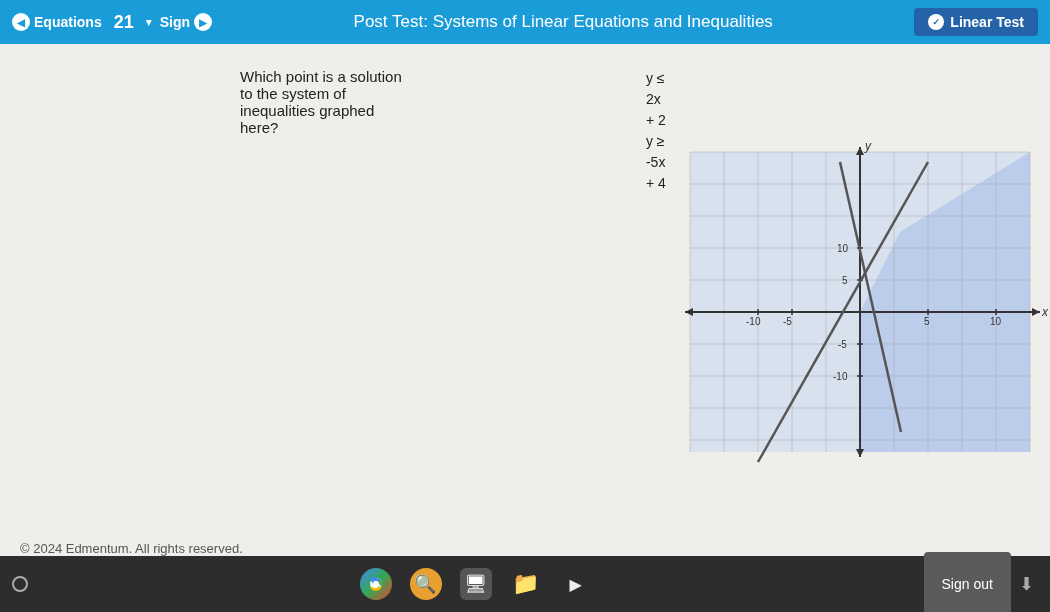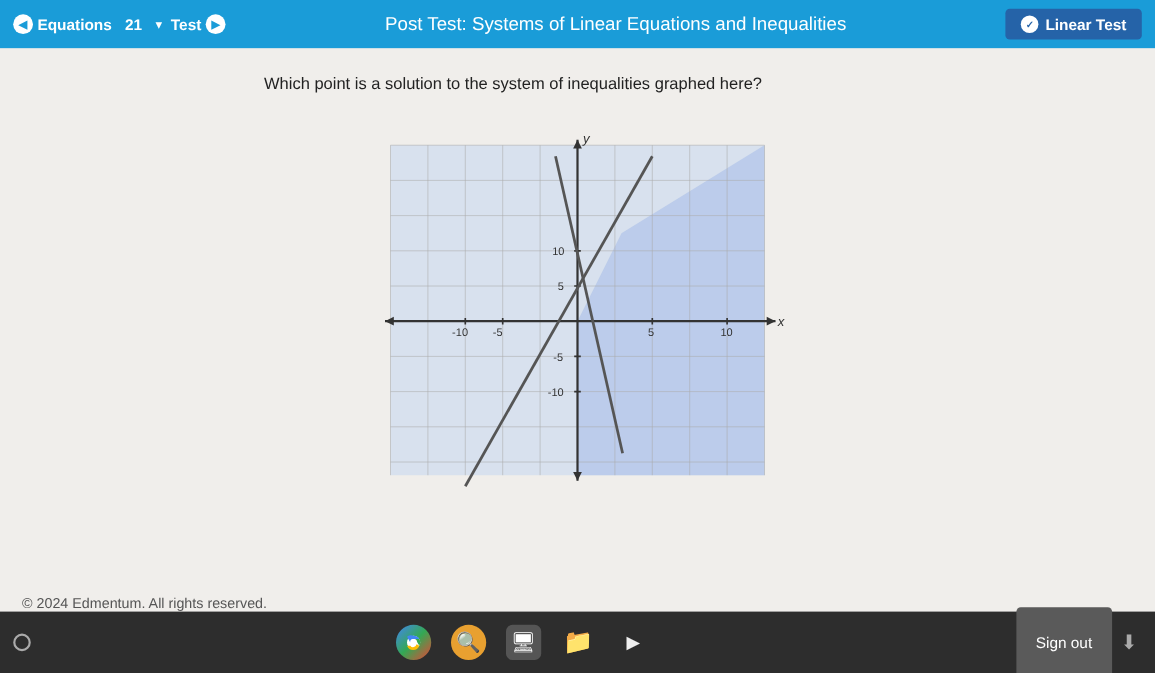--- a/index.html
+++ b/index.html
@@ -40,21 +40,21 @@
       background: white;
       display: flex;
       align-items: center;
       justify-content: center;
       font-size: 10px;
     }
     .nav-circle.prev { color: #1a9cd8; }
     .nav-circle.next { color: #1a9cd8; }
     .question-num {
       color: white;
-      font-size: 14px;
+      font-size: 18px;
       font-weight: bold;
       margin: 0 4px;
     }
     .chevron {
       color: white;
       font-size: 12px;
     }
     .top-title {
       flex: 1;
       text-align: center;
@@ -86,25 +86,24 @@
       font-size: 9px;
       color: #2563a8;
     }
 
     
     .main-content {
       background: #f0eeeb;
       width: 100%;
       height: calc(612px - 44px - 56px);
       display: flex;
-      flex-direction: column;
+      flex-direction: row;
       align-items: center;
       padding: 24px 0 10px 0;
       position: relative;
-      gap: 21px;
     }
 
     .question-text {
       font-size: 15px;
       color: #222;
       margin-bottom: 6px;
       align-self: flex-start;
       margin-left: 240px;
     }
     .inequality {
@@ -200,32 +199,36 @@
 <body>
 
 <div class="top-bar">
   <button class="nav-btn">
     <div class="nav-circle prev">◀</div>
     <span>Equations</span>
   </button>
   <span class="question-num">21</span>
   <span class="chevron">▾</span>
   <button class="nav-btn">
-    <span>Test</span>
+    <span>Sign</span>
     <div class="nav-circle next">▶</div>
   </button>
   <span class="top-title">Post Test: Systems of Linear Equations and Inequalities</span>
   <button class="submit-btn">
     <div class="submit-circle">✓</div>
     <span>Linear Test</span>
   </button>
 </div>
 
 <div class="main-content">
   <p class="question-text">Which point is a solution to the system of inequalities graphed here?</p>
+  <div class="inequality">
+    <div>y ≤ 2x + 2</div>
+    <div>y ≥ -5x + 4</div>
+  </div>
 
   <div class="graph-wrap">
     <svg class="graph-svg" viewBox="0 0 380 340">
 
       <rect x="20" y="10" width="340" height="300" fill="#c8d8f0" opacity="0.6"></rect>
 
       <polygon points="190,170 230,90 360,10 360,310 190,310" fill="#a0b8e8" opacity="0.5"></polygon>
 
       <line x1="20" y1="10" x2="20" y2="310" stroke="#aaa" stroke-width="0.5"></line>
       <line x1="54" y1="10" x2="54" y2="310" stroke="#aaa" stroke-width="0.5"></line>

